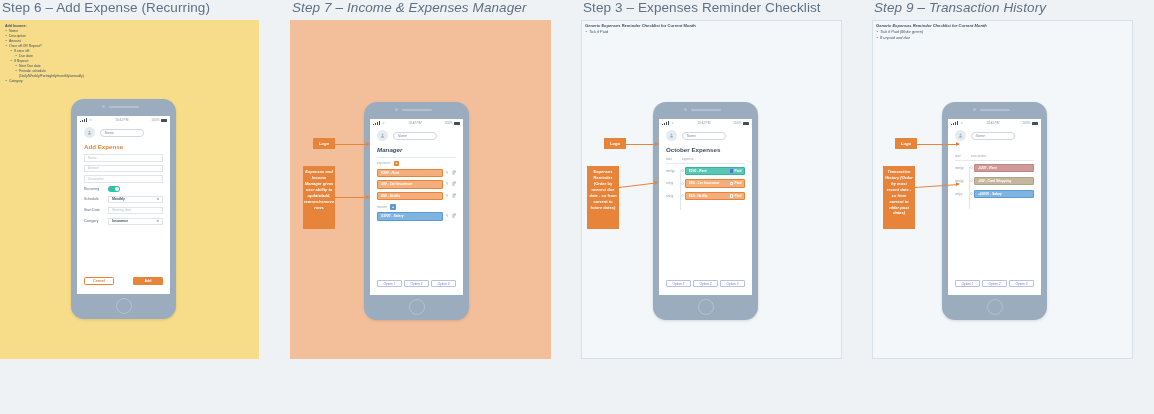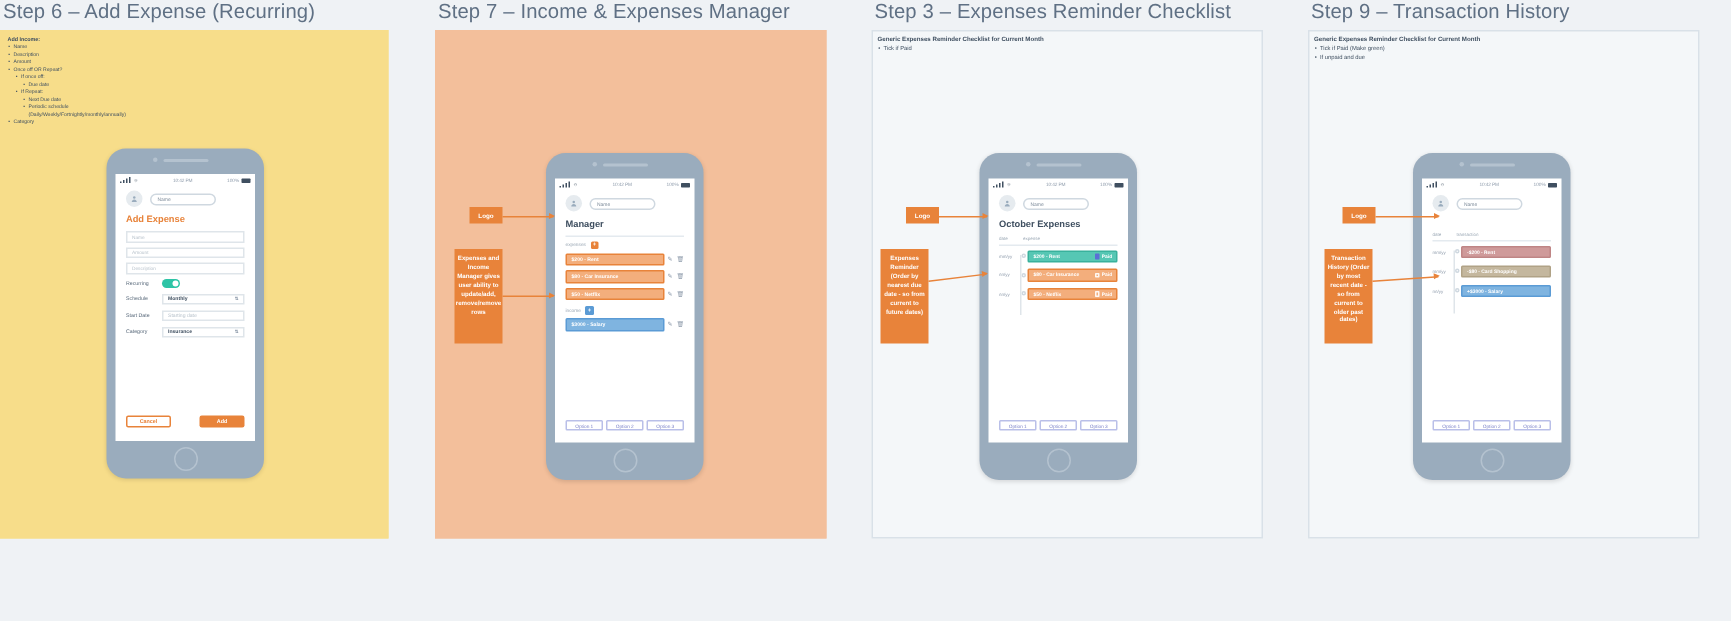--- a/index.html
+++ b/index.html
@@ -346,21 +346,21 @@
           <div class="btnrow">
             <div class="btn ghost">Cancel</div>
             <div class="btn solid">Add</div>
           </div>
 
         </div>
       </div>
     </div>
   </div>
 
-  <div class="panel" style="left:290px; width:261px;">
+  <div class="panel" style="left:290px; width:261px;font-style:italic;">
     <div class="panel-title">Step 7 – Income &amp; Expenses Manager</div>
     <div class="panel-body peach" style="height:339px;">
 
       <div class="callout logo" style="left:22px; top:117px; width:22px; height:11px;">
         <span>Logo</span>
       </div>
       <div class="conn" style="left:44px; top:123px; width:34px;"></div>
 
       <div class="callout blk" style="left:12px; top:145px; width:32px; height:63px;">
         <span>Expenses and Income Manager gives user ability to update/add, remove/remove rows</span>
@@ -558,21 +558,21 @@
             <div class="tab">Option 1</div>
             <div class="tab">Option 2</div>
             <div class="tab">Option 3</div>
           </div>
 
         </div>
       </div>
     </div>
   </div>
 
-  <div class="panel" style="left:872px; width:261px;">
+  <div class="panel" style="left:872px; width:261px;font-style:italic;">
     <div class="panel-title">Step 9 – Transaction History</div>
     <div class="panel-body plain" style="height:339px;">
 
       <div class="notes notes-plain">
         <div class="nt-head">Generic Expenses Reminder Checklist for Current Month</div>
         <ul>
           <li>Tick if Paid (Make green)</li>
           <li>If unpaid and due</li>
         </ul>
       </div>

